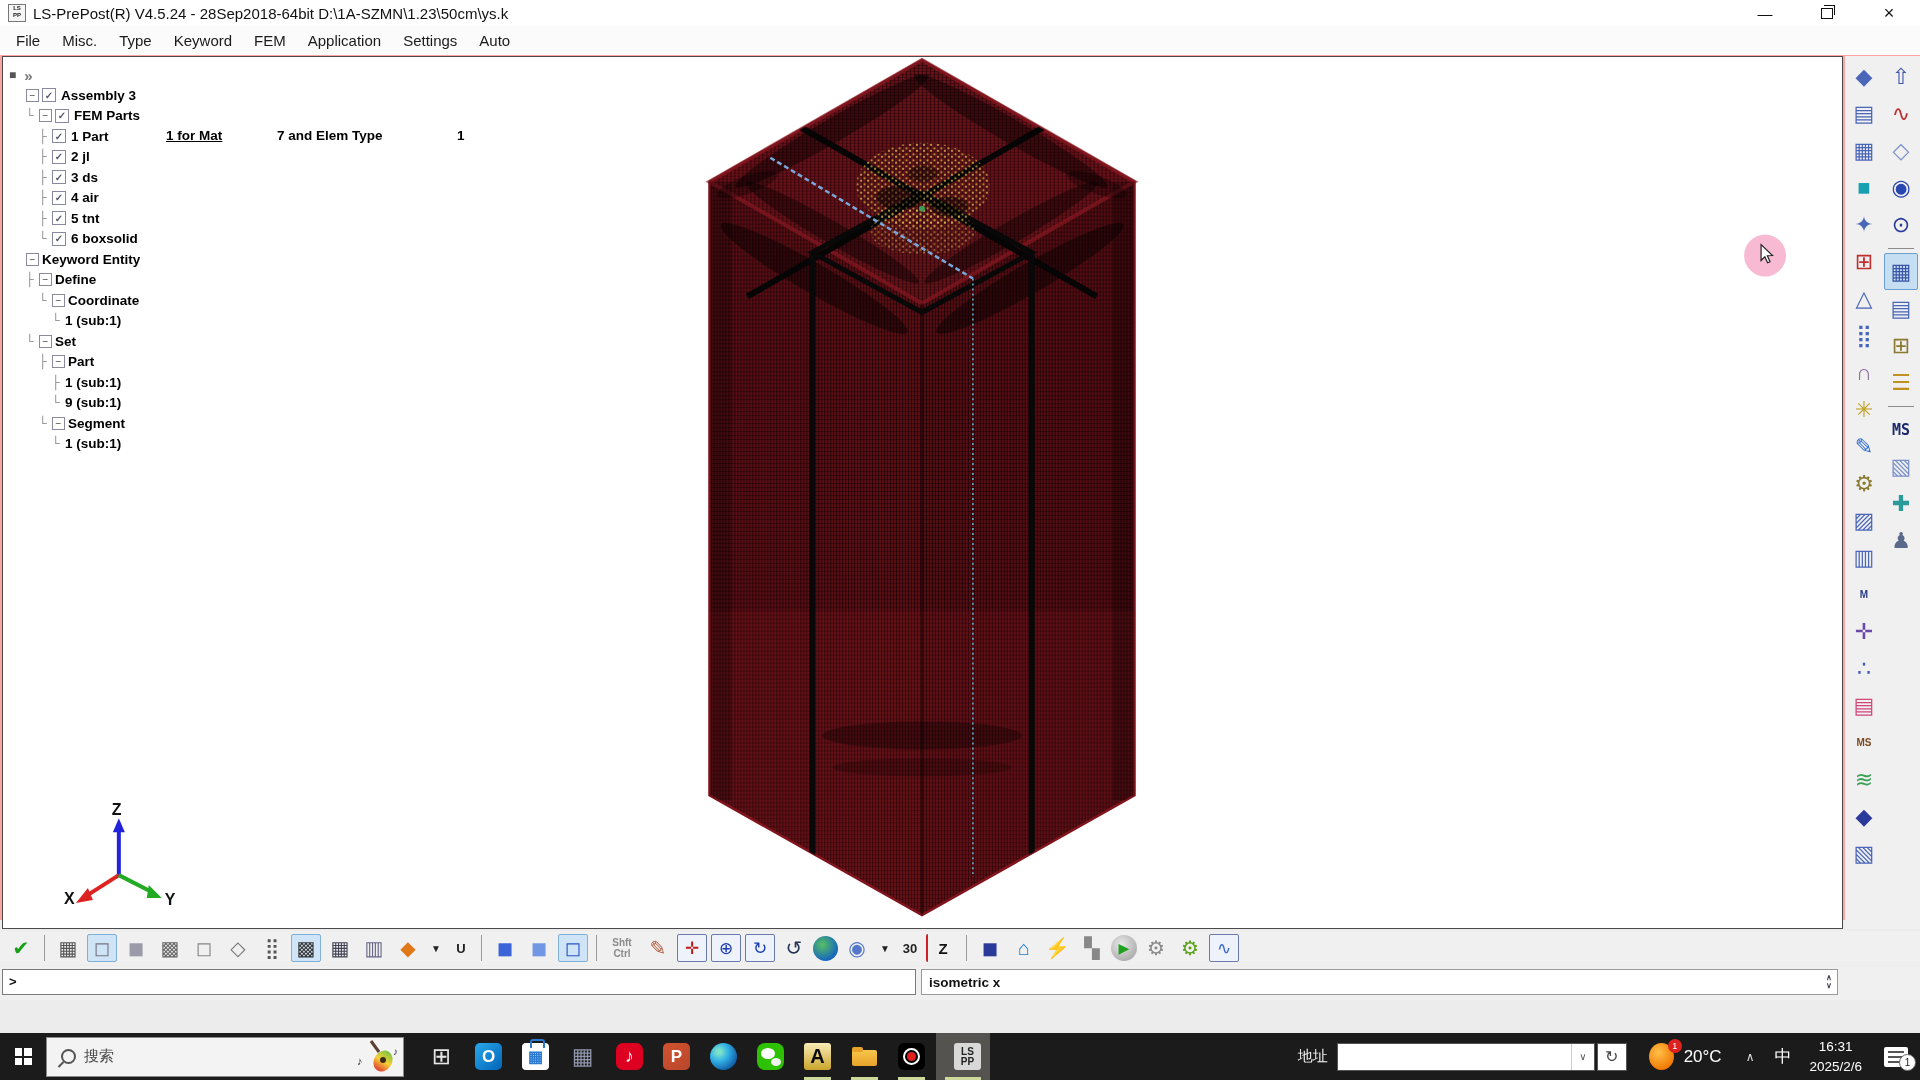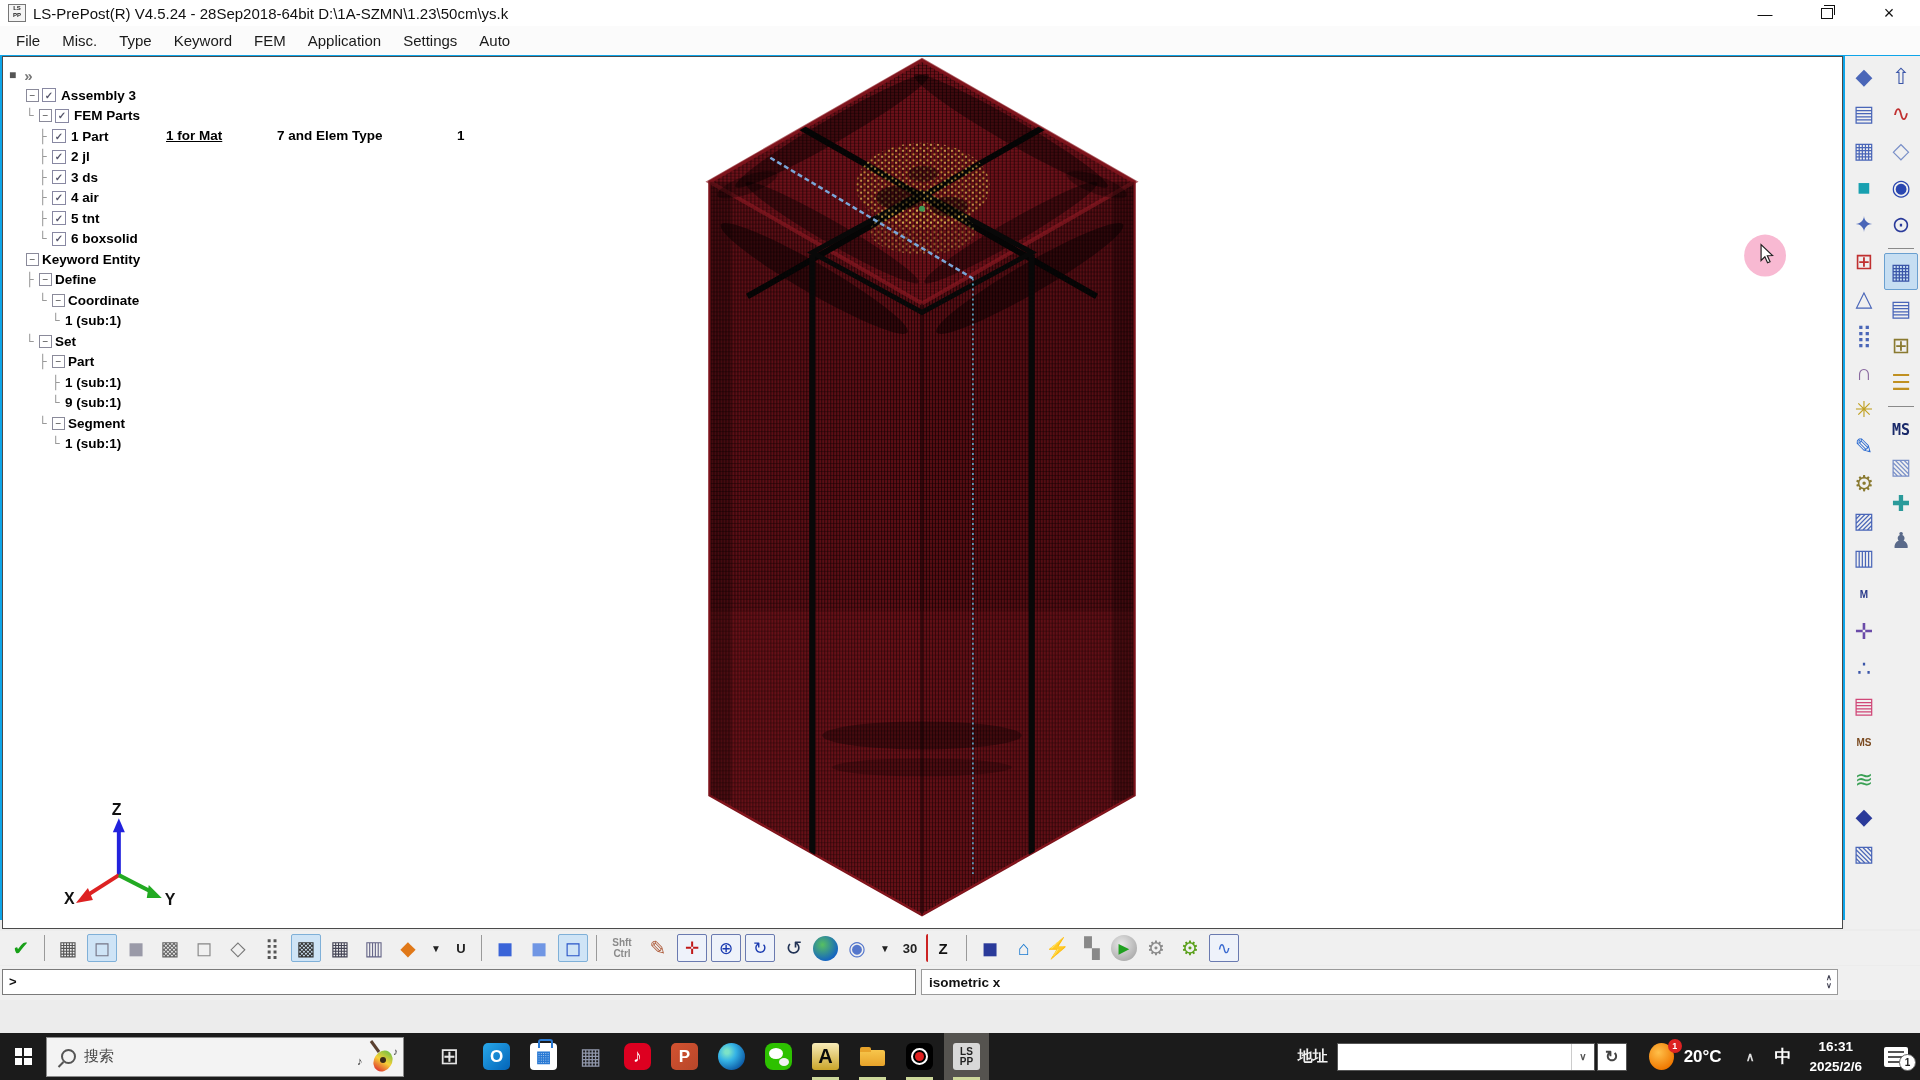--- a/index.html
+++ b/index.html
@@ -1,17 +1,17 @@
 <!DOCTYPE html>
 <html><head>
 <meta charset="utf-8">
 <style>
   html,body{margin:0;padding:0;}
   body{width:1920px;height:1080px;font-family:"Liberation Sans",sans-serif;background:#ececec;overflow:hidden;}
-  .screen{position:relative;width:1920px;height:920px;background:#0ea5e9;}
+  .screen{position:relative;width:1920px;height:920px;background:#fca5a5;}
 
   
   .titlebar{position:absolute;left:0;top:0;width:1920px;height:26px;background:#ffffff;display:flex;align-items:center;}
   .appicon{width:16px;height:16px;margin-left:8px;border:1px solid #777;background:#f5f5f5;color:#222;
            font-size:6px;font-weight:bold;line-height:7px;text-align:center;white-space:pre-line;}
   .title-text{margin-left:7px;font-size:15px;color:#111;}
   .win-controls{margin-left:auto;display:flex;height:100%;}
   .wc{width:62px;height:100%;display:flex;align-items:center;justify-content:center;font-size:15px;color:#111;cursor:default;}
   .wc .restore-box{width:10px;height:9px;border:1px solid #111;position:relative;background:#fff;}
   .wc .restore-box::before{content:"";position:absolute;left:2px;top:-4px;width:10px;height:9px;border:1px solid #111;border-bottom:none;border-left:none;}
@@ -76,50 +76,50 @@
   
   .status-bar{position:absolute;left:0;top:1000px;width:1920px;height:33px;background:#f0f0f0;display:flex;align-items:center;}
   .status-left{margin-left:6px;font-size:13.5px;font-weight:bold;color:#000;}
   .status-right{margin-left:auto;margin-right:87px;font-size:13.5px;font-weight:bold;color:#000;}
 
   
   .taskbar{position:absolute;left:0;top:1033px;width:1920px;height:47px;background:#1b1b1b;display:flex;align-items:center;}
   .start-btn{width:46px;height:47px;display:flex;align-items:center;justify-content:center;}
   .winlogo{width:17px;height:17px;display:grid;grid-template-columns:1fr 1fr;grid-template-rows:1fr 1fr;gap:2px;}
   .winlogo span{background:#fdfdfd;}
-  .searchbox{width:358px;height:40px;background:#f3f3f3;border:1px solid #8a8a8a;box-sizing:border-box;display:flex;align-items:center;margin-right:22px;}
+  .searchbox{width:358px;height:40px;background:#f3f3f3;border:1px solid #8a8a8a;box-sizing:border-box;display:flex;align-items:center;margin-right:14px;}
   .mag{width:11px;height:11px;border:2px solid #555;border-radius:50%;position:relative;margin:0 8px 0 14px;flex:none;}
   .mag::after{content:"";position:absolute;width:2px;height:7px;background:#555;left:-3px;top:10px;transform:rotate(45deg);}
   .search-text{font-size:15px;color:#4a4a4a;}
   .guitar-wrap{margin-left:auto;margin-right:2px;display:flex;align-items:center;}
   .app{width:45px;height:47px;display:flex;align-items:center;justify-content:center;position:relative;margin:0 1px;}
   .app .g{width:27px;height:27px;display:flex;align-items:center;justify-content:center;font-weight:bold;font-size:17px;border-radius:5px;position:relative;}
   .app.run::after{content:"";position:absolute;left:9px;right:9px;bottom:0;height:3px;background:#cdd89b;}
-  .app.active{background:#55534f;}
+  .app.active{background:#55534f;padding-left:9px;}
   .taskview .g{color:#e6e6e6;font-size:23px;font-weight:normal;}
   .outlook .g{background:linear-gradient(135deg,#28a8ea,#0364b8);color:#fff;}
   .store .g{background:#fff;color:#2a7ad4;font-size:16px;border-radius:4px;}
   .store .g::before{content:"";position:absolute;top:-4px;left:8px;width:11px;height:7px;border:2px solid #2a7ad4;border-bottom:none;border-radius:3px 3px 0 0;}
   .sheets .g{color:#9097ab;font-size:23px;font-weight:normal;}
   .netease .g{background:#dd0020;color:#fff;border-radius:7px;font-size:18px;}
   .ppt .g{background:linear-gradient(135deg,#d35230,#b7472a);color:#fff;}
   .edge .g{background:radial-gradient(circle at 33% 33%,#7ce3c8 8%,#35b3e6 35%,#0c59a4 78%);border-radius:50%;color:transparent;}
   .wechat .g{background:#2dc100;border-radius:8px;color:transparent;}
   .wechat .g::before{content:"";position:absolute;left:4px;top:5px;width:14px;height:11px;background:#fff;border-radius:50%;}
   .wechat .g::after{content:"";position:absolute;right:3px;bottom:4px;width:10px;height:8px;background:#f2f2f2;border-radius:50%;}
   .aapp .g{background:linear-gradient(#f8ecb8,#caa52a);color:#0a0a0a;font-size:20px;border-radius:3px;}
   .explorer .g{color:transparent;}
   .explorer .g::before{content:"";position:absolute;left:1px;top:7px;width:25px;height:16px;background:linear-gradient(#f7c64c,#e8a32a);border-radius:2px;}
   .explorer .g::after{content:"";position:absolute;left:1px;top:4px;width:11px;height:5px;background:#e8a32a;border-radius:2px 2px 0 0;}
   .recorder .g{background:#000;border-radius:6px;color:transparent;}
   .recorder .g::before{content:"";position:absolute;left:5px;top:5px;width:13px;height:13px;border:2px solid #fff;border-radius:50%;}
   .recorder .g::after{content:"";position:absolute;left:9px;top:9px;width:9px;height:9px;background:#e02020;border-radius:50%;}
   .lspp .g{background:#d8d8d8;color:#222;font-size:10px;line-height:1;white-space:pre-line;border-radius:3px;text-align:center;}
 
-  .tray{margin-left:auto;display:flex;align-items:center;height:100%;font-weight:bold;}
+  .tray{margin-left:auto;display:flex;align-items:center;height:100%;}
   .addr-label{color:#f0f0f0;font-size:15px;margin-right:9px;}
   .addr-box{width:258px;height:28px;background:#fff;border:1px solid #555;display:flex;align-items:center;box-sizing:border-box;}
   .addr-box .chev{margin-left:auto;color:#555;font-size:10px;padding:0 7px;border-left:1px solid #ccc;height:100%;display:flex;align-items:center;}
   .refresh-box{width:30px;height:28px;background:#fff;border:1px solid #555;box-sizing:border-box;display:flex;align-items:center;justify-content:center;color:#444;font-size:16px;margin-left:2px;}
   .weather{position:relative;width:27px;height:27px;margin-left:22px;}
   .weather .sun{width:25px;height:27px;background:radial-gradient(circle at 38% 35%,#ffc04a,#f07800 75%);border-radius:50%;}
   .weather .wbadge{position:absolute;right:-6px;top:-4px;width:14px;height:14px;background:#d22;color:#fff;font-size:9px;border-radius:50%;display:flex;align-items:center;justify-content:center;}
   .temp{color:#fff;font-size:17px;margin-left:8px;}
   .chev-up{color:#ddd;font-size:12px;margin-left:24px;}
   .ime{color:#fff;font-size:17px;margin-left:20px;}

